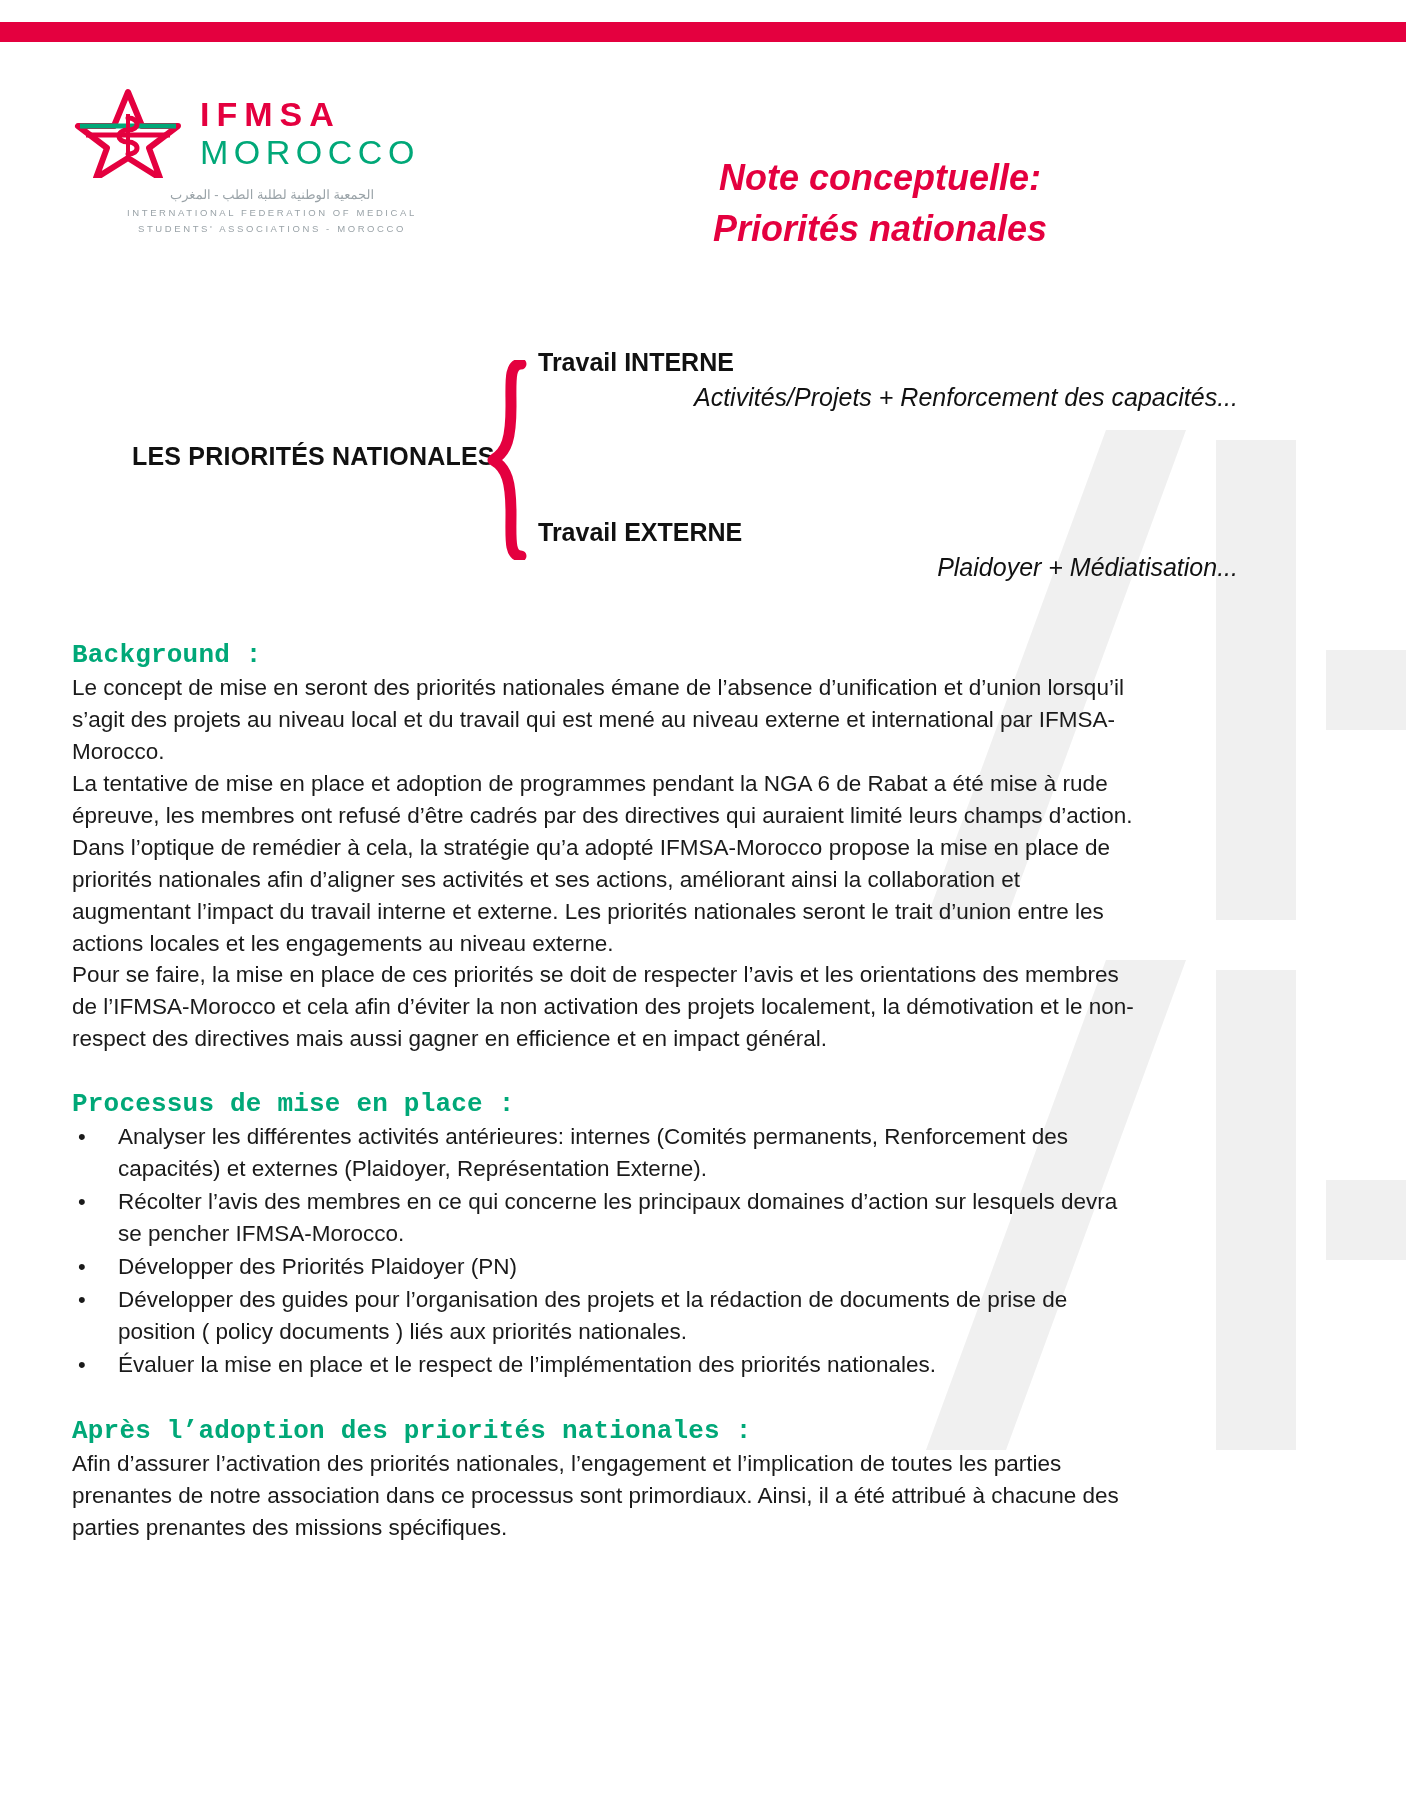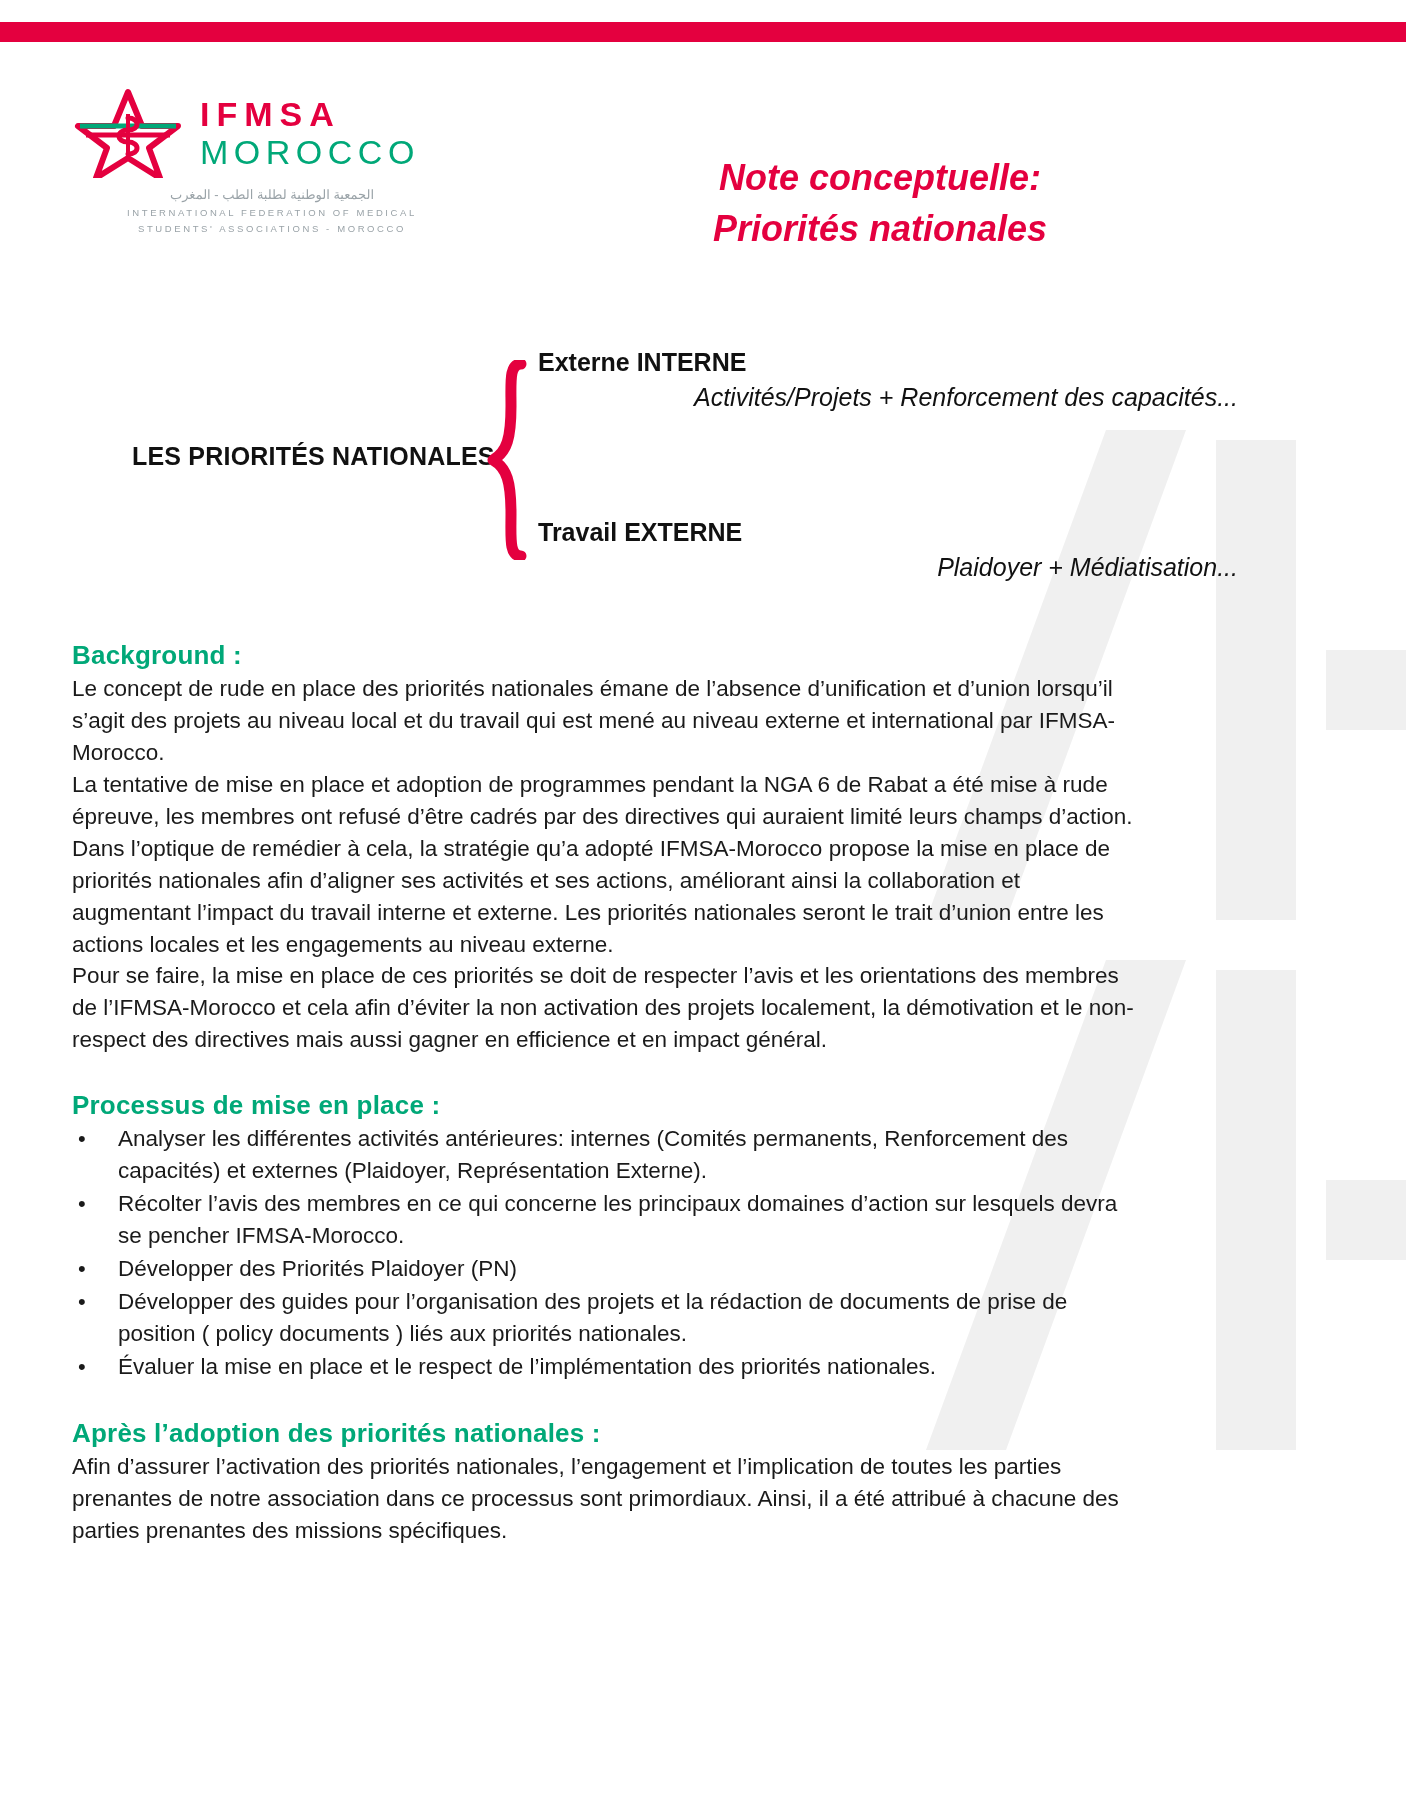--- a/index.html
+++ b/index.html
@@ -146,20 +146,21 @@
     top: 640px;
     width: 1072px;
     z-index: 2;
   }
   .section-heading {
     color: #00a878;
     font-size: 26px;
     font-weight: 700;
     margin: 0 0 2px 0;
     letter-spacing: 0.2px;
+    font-family: Liberation Mono, monospace;
   }
   .section-gap { height: 34px; }
   .para {
     font-size: 22.5px;
     color: #1a1a1a;
     line-height: 1.42;
     margin: 0;
   }
   ul.bullets {
     list-style: none;
@@ -225,33 +226,33 @@
   <div>Priorités nationales</div>
 </div>
 
 <div class="diagram-label">LES PRIORITÉS NATIONALES</div>
 
 <svg class="brace" viewBox="0 0 50 200" aria-hidden="true">
   <path d="M34 4 C22 4 24 22 24 46 C24 78 20 92 6 100 C20 108 24 122 24 154 C24 178 22 196 34 196" fill="none" stroke="#e4003f" stroke-width="11" stroke-linecap="round" stroke-linejoin="round"></path>
 </svg>
 
 <div class="branch branch-top">
-  <div class="branch-title">Externe INTERNE</div>
+  <div class="branch-title">Travail INTERNE</div>
   <div class="branch-sub">Activités/Projets + Renforcement des capacités...</div>
 </div>
 
 <div class="branch branch-bottom">
   <div class="branch-title">Travail EXTERNE</div>
   <div class="branch-sub">Plaidoyer + Médiatisation...</div>
 </div>
 
 <div class="content">
 
   <h2 class="section-heading">Background :</h2>
-  <p class="para">Le concept de rude en place des priorités nationales émane de l’absence d’unification et d’union lorsqu’il s’agit des projets au niveau local et du travail qui est mené au niveau externe et international par IFMSA-Morocco.</p>
+  <p class="para">Le concept de mise en seront des priorités nationales émane de l’absence d’unification et d’union lorsqu’il s’agit des projets au niveau local et du travail qui est mené au niveau externe et international par IFMSA-Morocco.</p>
   <p class="para">La tentative de mise en place et adoption de programmes pendant la NGA 6 de Rabat a été mise à rude épreuve, les membres ont refusé d’être cadrés par des directives qui auraient limité leurs champs d’action.</p>
   <p class="para">Dans l’optique de remédier à cela, la stratégie qu’a adopté IFMSA-Morocco propose la mise en place de priorités nationales afin d’aligner ses activités et ses actions, améliorant ainsi la collaboration et augmentant l’impact du travail interne et externe. Les priorités nationales seront le trait d’union entre les actions locales et les engagements au niveau externe.</p>
   <p class="para">Pour se faire, la mise en place de ces priorités se doit de respecter l’avis et les orientations des membres de l’IFMSA-Morocco et cela afin d’éviter la non activation des projets localement, la démotivation et le non-respect des directives mais aussi gagner en efficience et en impact général.</p>
 
   <div class="section-gap"></div>
 
   <h2 class="section-heading">Processus de mise en place :</h2>
   <ul class="bullets">
     <li><span class="dot">•</span><span>Analyser les différentes activités antérieures: internes (Comités permanents, Renforcement des capacités) et externes (Plaidoyer, Représentation Externe).</span></li>
     <li><span class="dot">•</span><span>Récolter l’avis des membres en ce qui concerne les principaux domaines d’action sur lesquels devra se pencher IFMSA-Morocco.</span></li>

